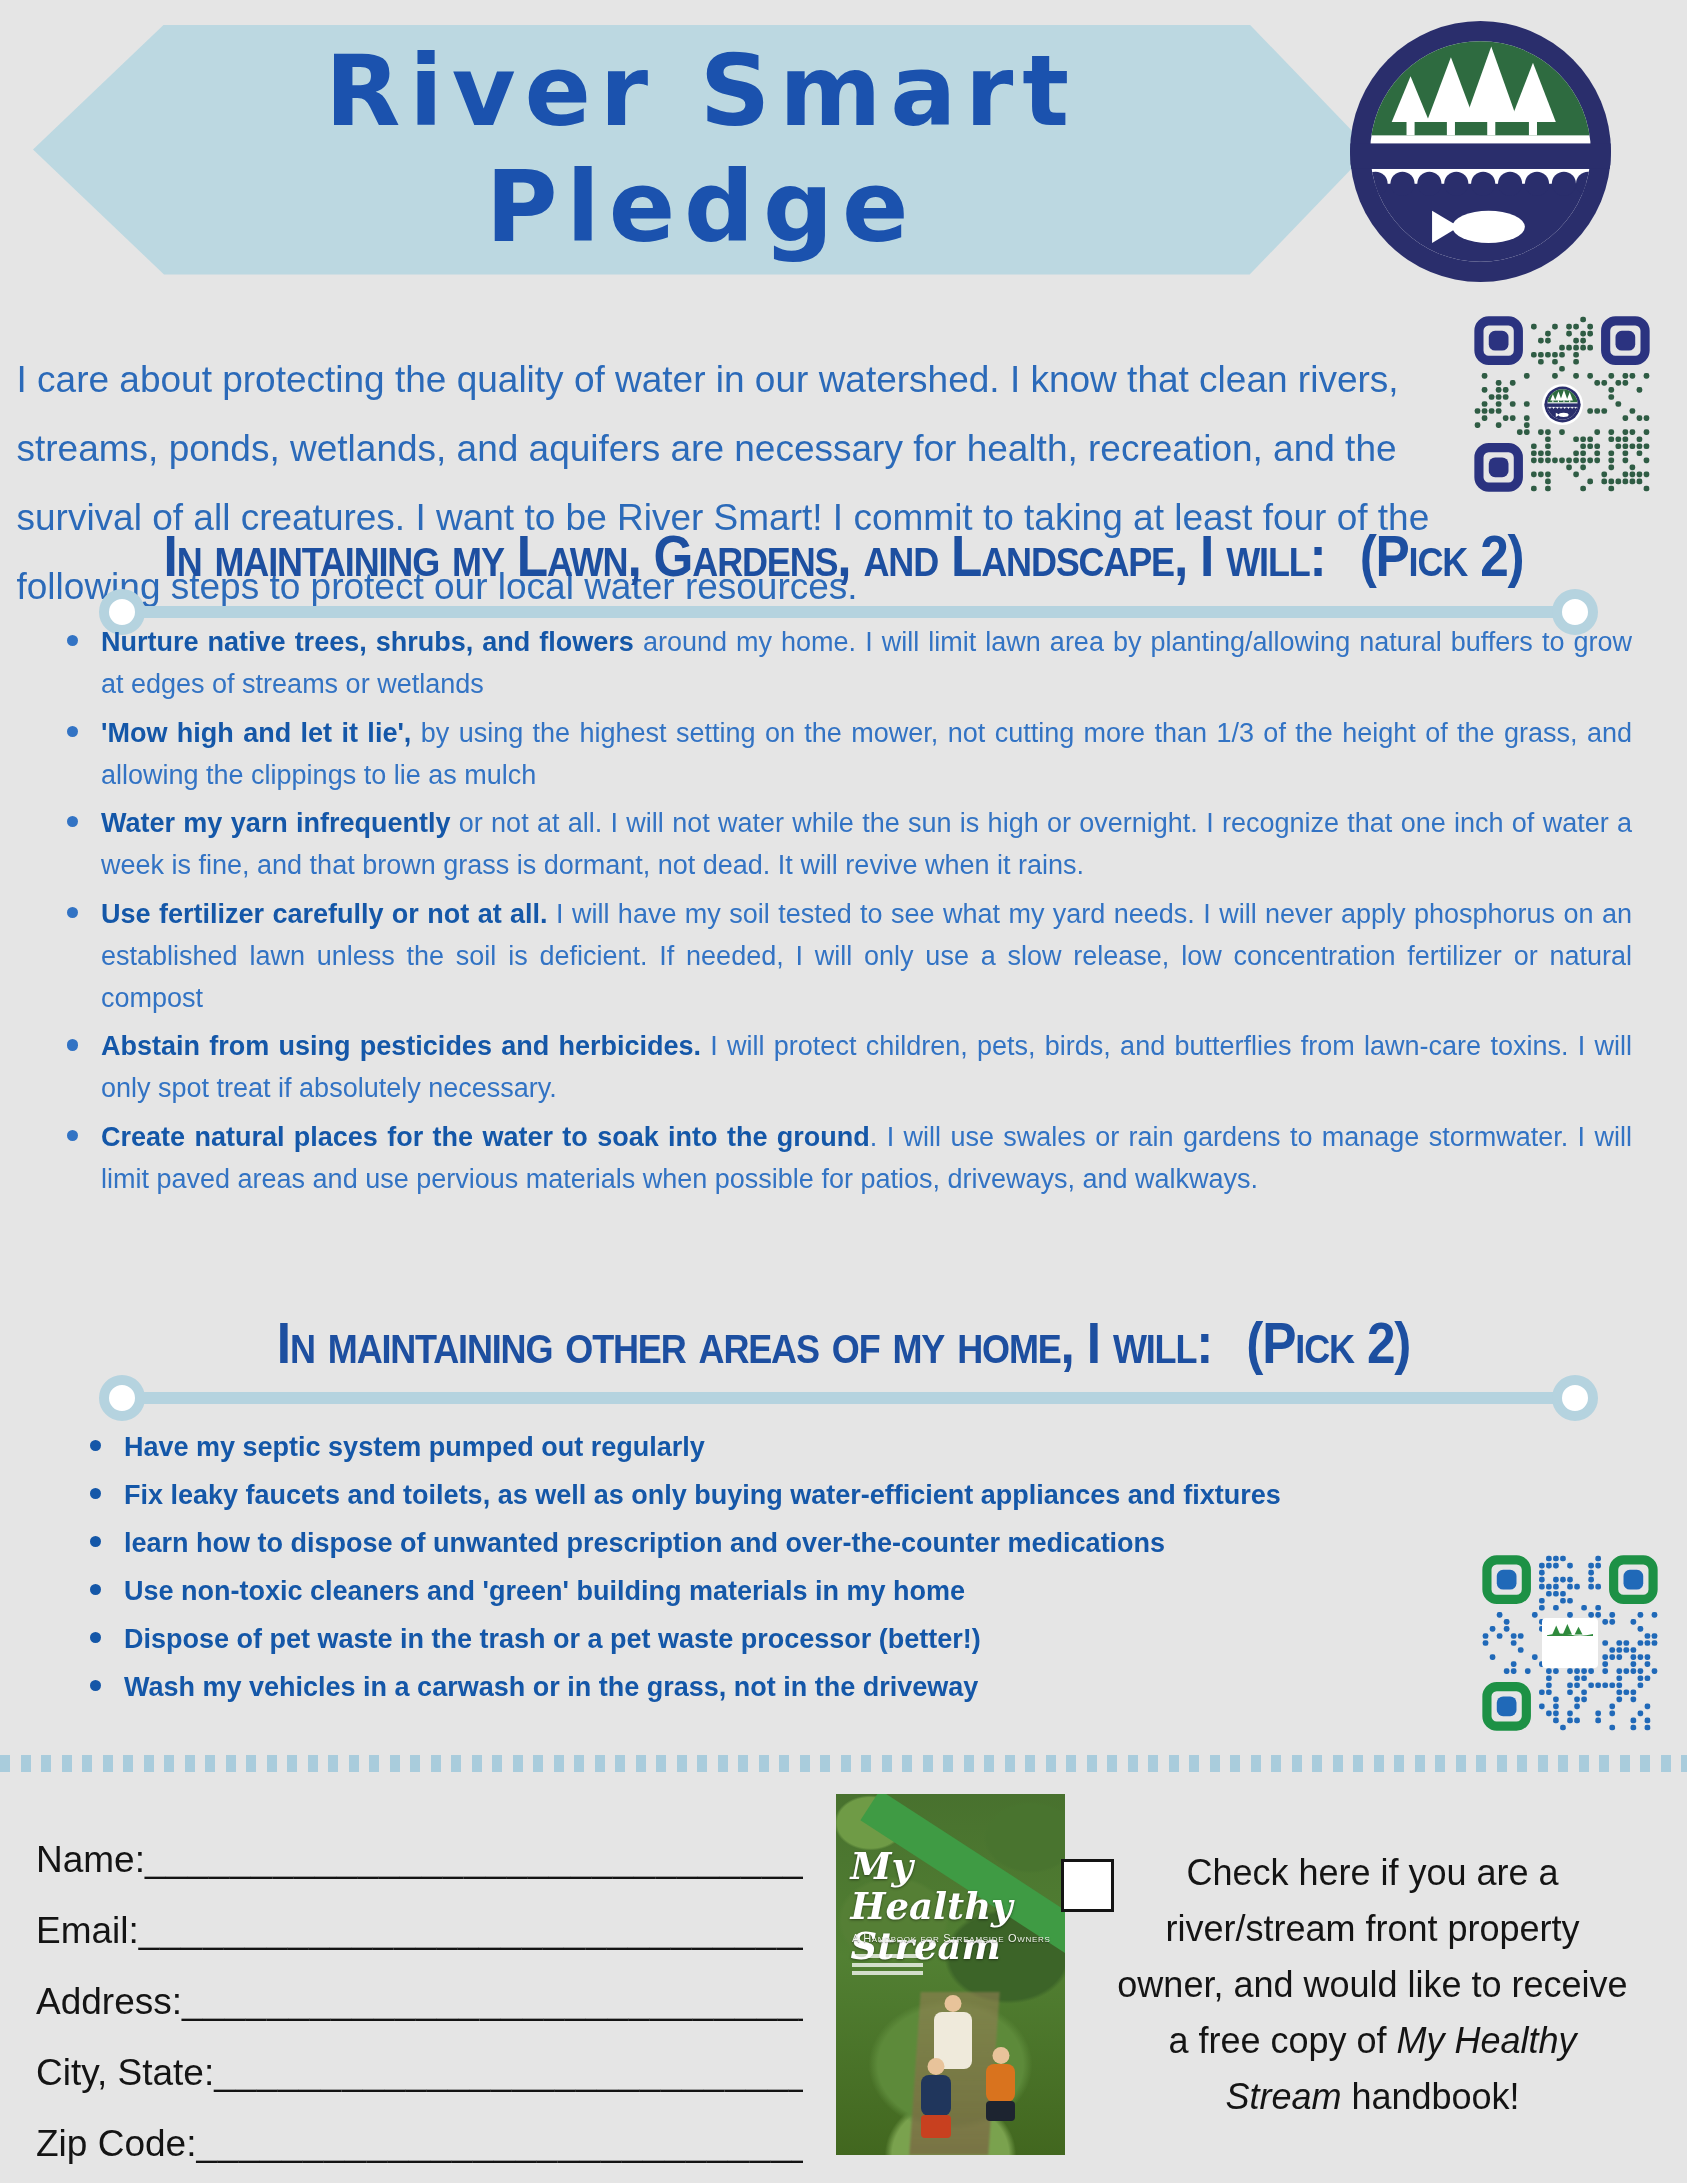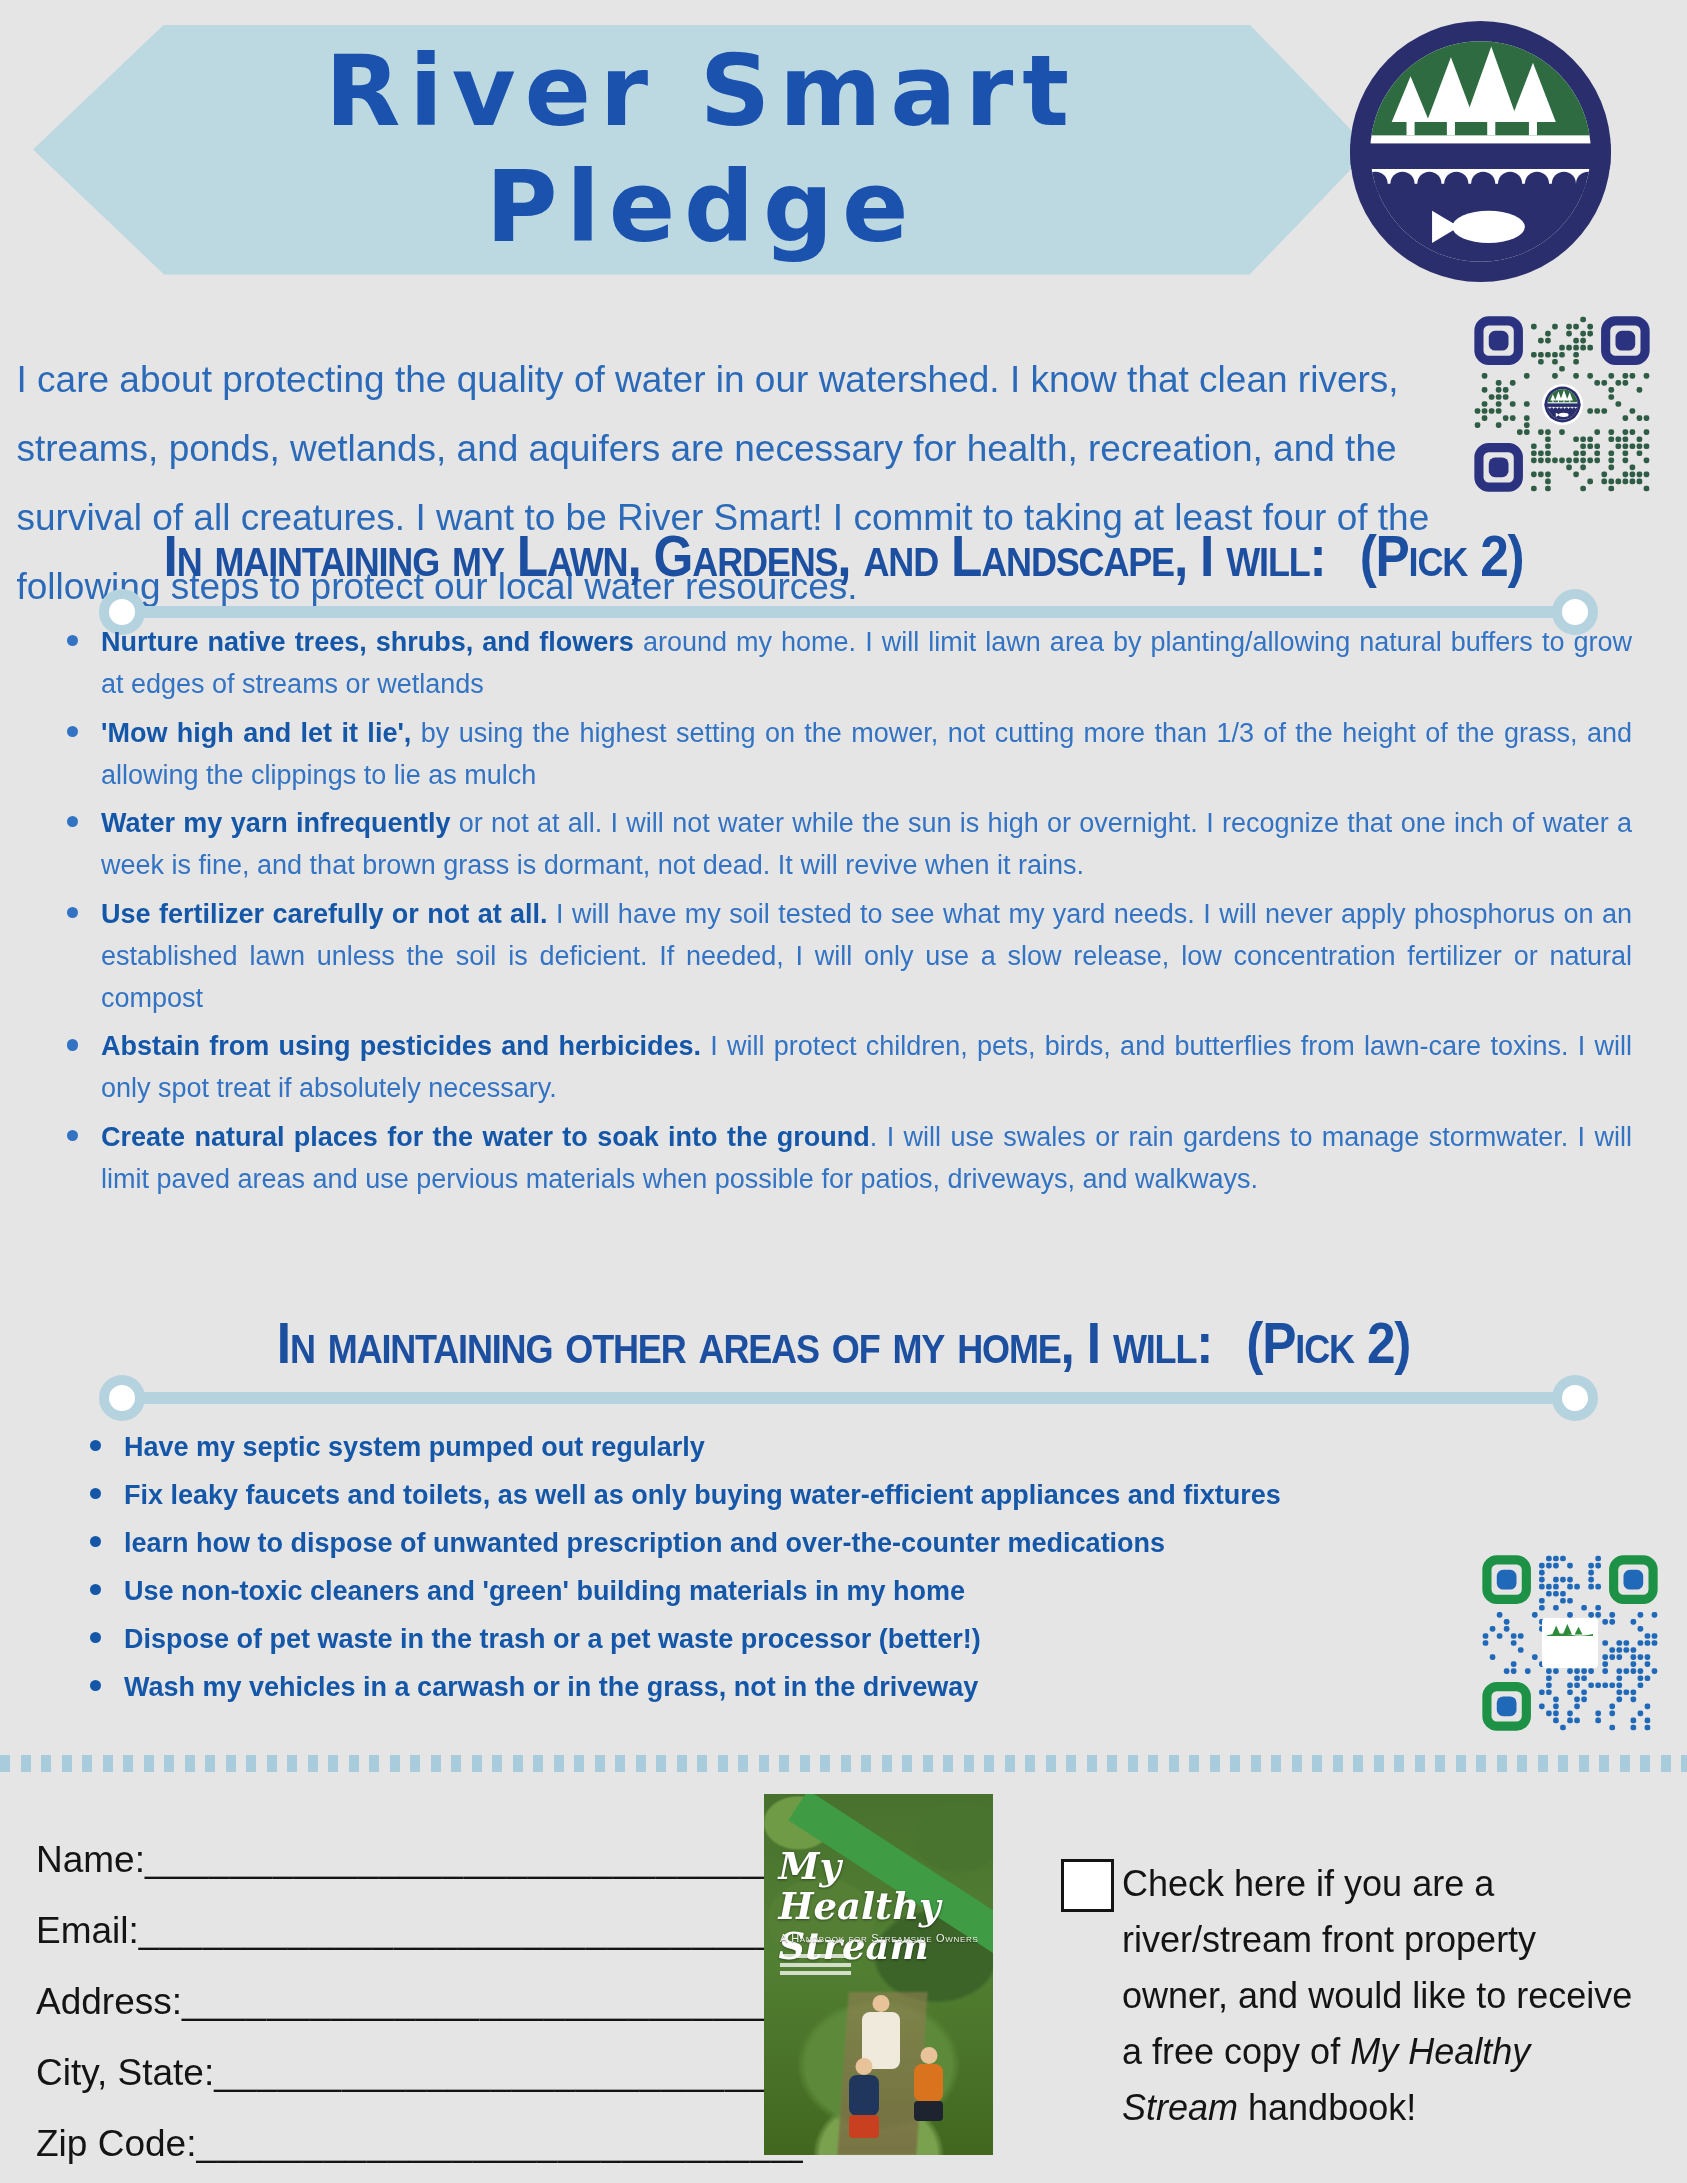--- a/index.html
+++ b/index.html
@@ -65,21 +65,21 @@
   
   .dashes{position:absolute;left:0;top:1755px;width:1687px;height:16.5px;
     background:repeating-linear-gradient(90deg,var(--dash-blue) 0 10px,transparent 10px 20.5px);}
 
   
   .form{position:absolute;left:36px;top:1839px;width:767px;color:var(--text-black);}
   .frow{font-size:37px;line-height:42px;margin-bottom:29px;white-space:nowrap;overflow:hidden;}
   .frow .blank{letter-spacing:0.7px;}
 
   
-  .book{position:absolute;left:764px;top:1794px;width:229px;height:361px;overflow:hidden;
+  .book{position:absolute;left:836px;top:1794px;width:229px;height:361px;overflow:hidden;
     background:
       radial-gradient(60px 46px at 15% 8%, #6f9b46 0 55%, transparent 60%),
       radial-gradient(79px 60px at 85% 12%, #49742f 0 55%, transparent 60%),
       radial-gradient(93px 73px at 25% 35%, #557f35 0 55%, transparent 60%),
       radial-gradient(106px 79px at 75% 45%, #3c6428 0 55%, transparent 60%),
       radial-gradient(132px 106px at 50% 75%, #5d8a3a 0 55%, transparent 62%),
       radial-gradient(106px 93px at 50% 100%, #7aa24e 0 55%, transparent 62%),
       linear-gradient(180deg,#48712e 0%,#528033 45%,#42671f 100%);}
   .book-banner{position:absolute;top:-4px;right:-99px;width:284px;height:36px;
     background:#3f9b44;transform:rotate(33deg);transform-origin:left top;}
@@ -98,22 +98,22 @@
     width:17px;height:17px;border-radius:50%;background:#e8c39a;}
   .dad{left:98px;top:218px;width:38px;height:57px;background:#efeadb;}
   .kid-navy{left:85px;top:281px;width:30px;height:41px;background:#20365c;}
   .kid-navy::after{content:"";position:absolute;left:0;top:40px;width:30px;height:22.5px;background:#c8401f;border-radius:4px;}
   .kid-orange{left:150px;top:270px;width:29px;height:38px;background:#d9731e;}
   .kid-orange::after{content:"";position:absolute;left:0;top:37px;width:29px;height:20px;background:#1d2430;border-radius:4px;}
 
   
   .checkbox{position:absolute;left:1061px;top:1859px;width:53px;height:53px;box-sizing:border-box;
     border:3.3px solid var(--text-black);background:#fff;}
-  .note{position:absolute;left:1111px;top:1845px;width:523px;margin:11px;
-    font-size:36px;line-height:56px;text-align:left;color:var(--text-black);}
+  .note{position:absolute;left:1111px;top:1845px;width:523px;margin:0;
+    font-size:36px;line-height:56px;text-align:center;color:var(--text-black);}
 </style>
 </head>
 <body>
 
 <svg width="0" height="0" style="position:absolute">
   <defs>
     <symbol id="logo-sym" viewBox="0 0 200 200">
       <clipPath id="cp-outer">
           <circle cx="100" cy="100" r="97"></circle>
         </clipPath>

